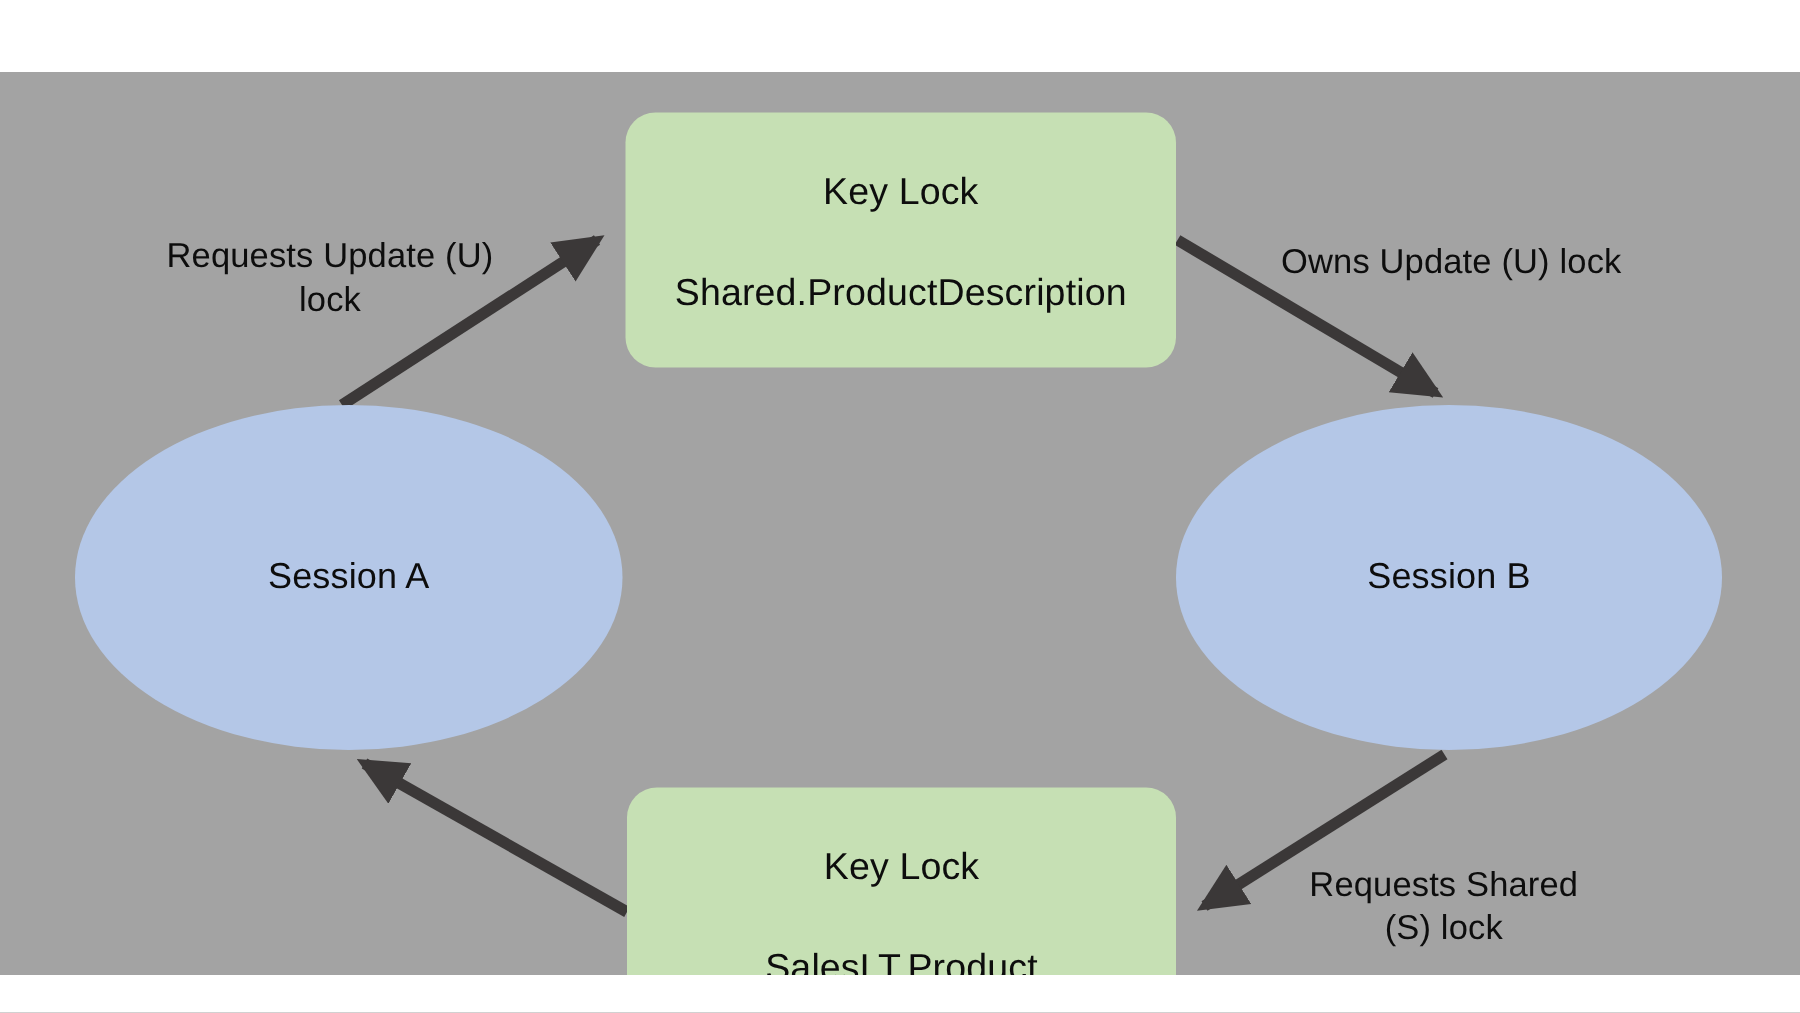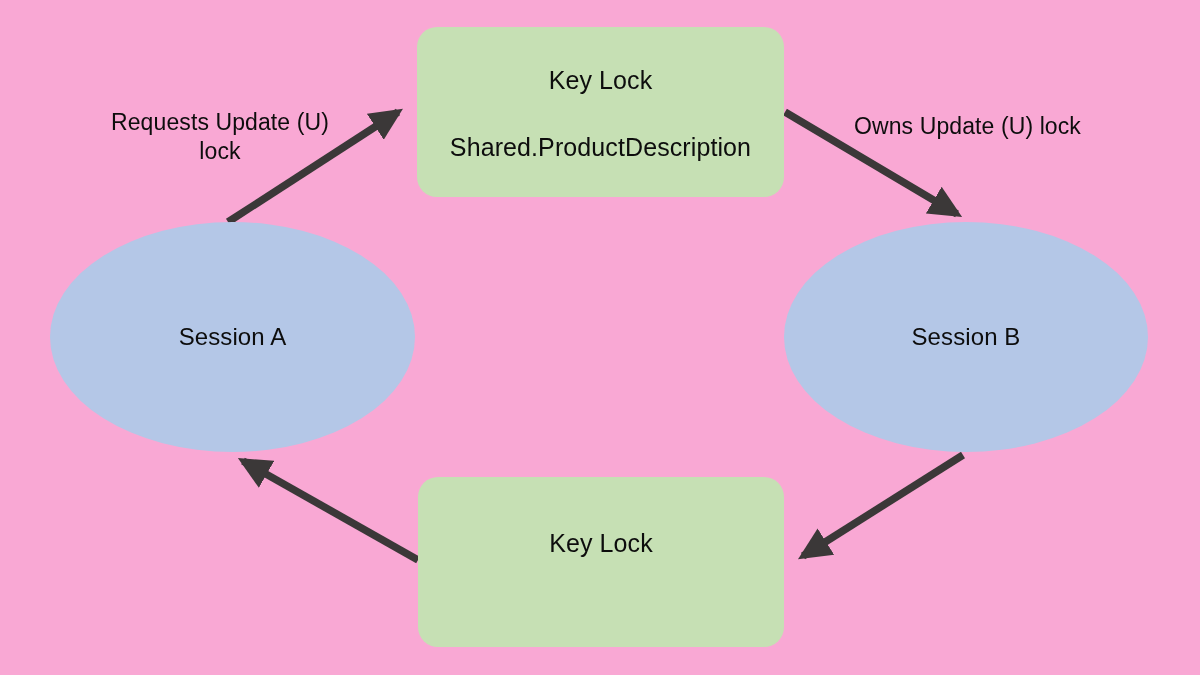--- a/index.html
+++ b/index.html
@@ -7,23 +7,24 @@
     padding: 0;
     background: #ffffff;
   }
   body {
     font-family: "Liberation Sans", sans-serif;
     -webkit-font-smoothing: antialiased;
   }
   #canvas {
     position: relative;
     width: 1200px;
-    height: 675px;
-    background: #f9a8d4;
+    height: 602px;
+    background: #a3a3a3;
     overflow: hidden;
+    margin-top: 48px;
   }
   #arrow-layer {
     position: absolute;
     left: 0;
     top: 0;
     width: 1200px;
     height: 675px;
     pointer-events: none;
   }
 
@@ -118,30 +119,33 @@
 
   <div id="lock-top" class="node lock-box" style="background:#C6E0B4;">
     <div class="lock-title">Key Lock</div>
     <div class="lock-spacer"></div>
     <div class="lock-object">Shared.ProductDescription</div>
   </div>
 
   <div id="lock-bottom" class="node lock-box" style="background:#C6E0B4;">
     <div class="lock-title">Key Lock</div>
     <div class="lock-spacer"></div>
+    <div class="lock-object">SalesLT.Product</div>
   </div>
 
   <div id="session-b" class="node session-ellipse" style="background:#B4C7E7;">
     <div class="session-label">Session B</div>
   </div>
 
   <div id="session-a" class="node session-ellipse" style="background:#B4C7E7;">
     <div class="session-label">Session A</div>
   </div>
 
   <div id="label-requests-update" class="edge-label">Requests Update (U)
 lock</div>
 
   <div id="label-owns-update" class="edge-label">Owns Update (U) lock</div>
 
+  <div id="label-requests-shared" class="edge-label">Requests Shared
+(S) lock</div>
 
 
 </div>
 
 </body></html>

